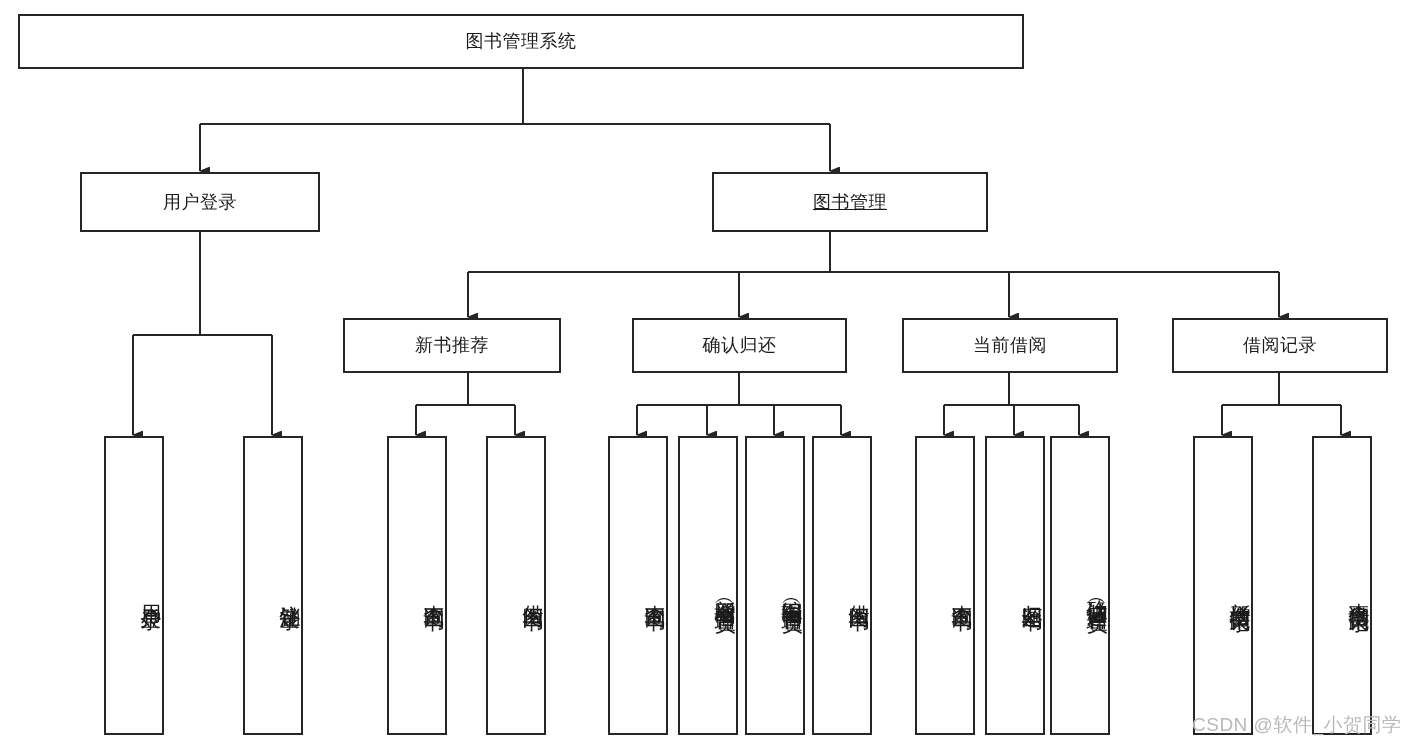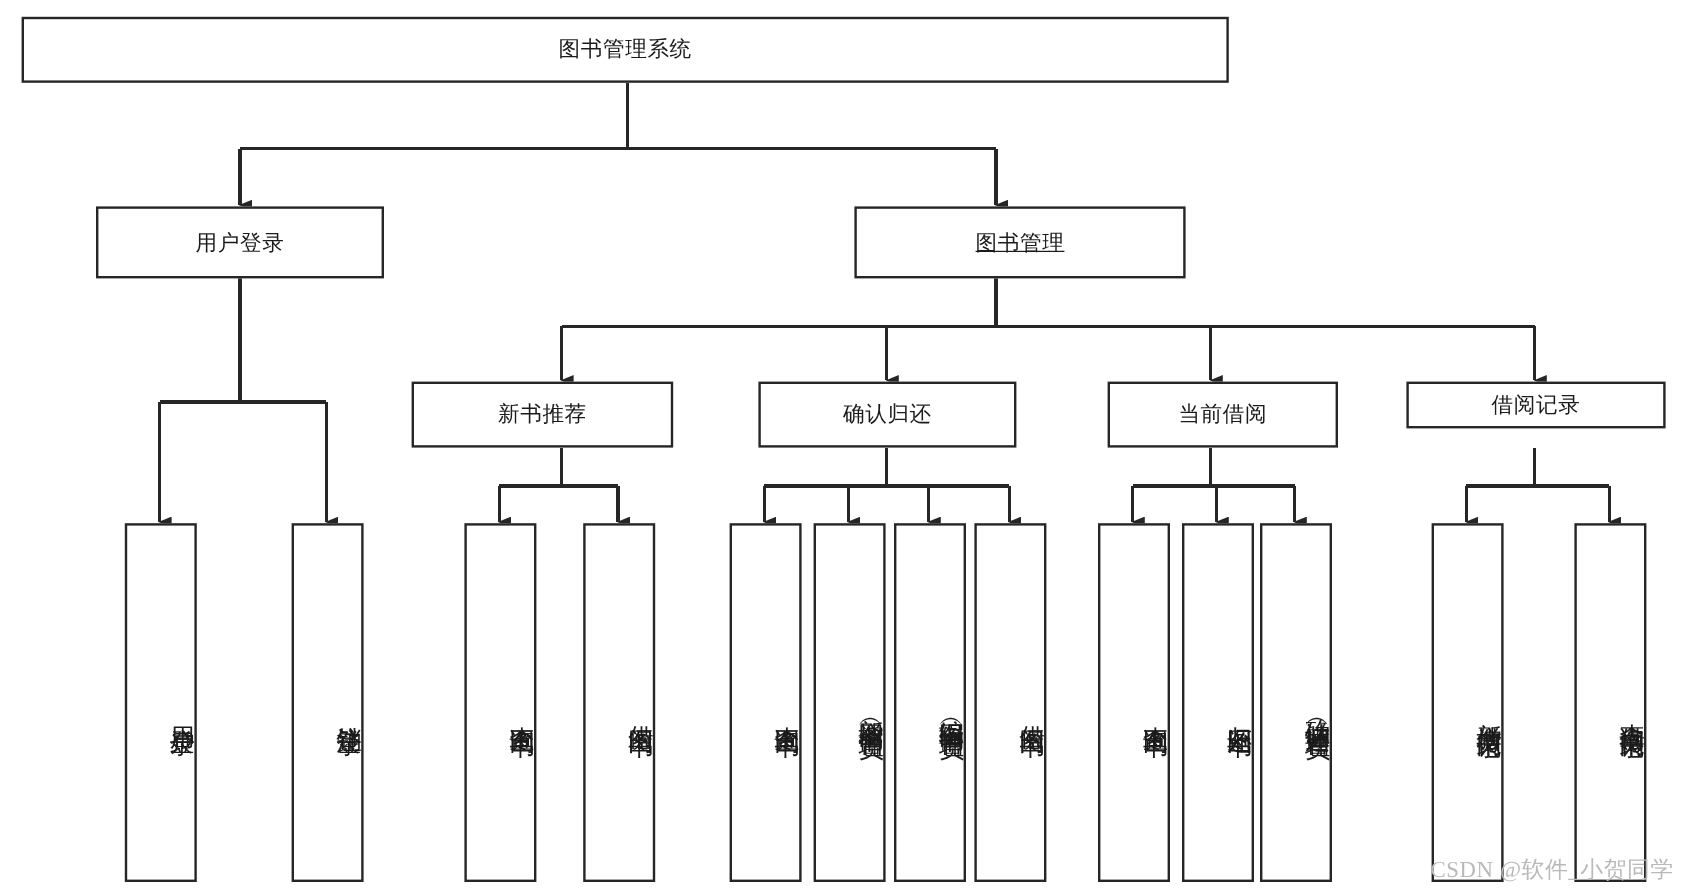--- a/index.html
+++ b/index.html
@@ -121,24 +121,24 @@
       </div>
       <div class="node horizontal" style="left: 712px; top: 172px; width: 276px; height: 60px; text-decoration: underline;">
         <span class="node-label">图书管理</span>
       </div>
       <div class="node horizontal" style="left: 343px; top: 318px; width: 218px; height: 55px;">
         <span class="node-label">新书推荐</span>
       </div>
       <div class="node horizontal" style="left: 632px; top: 318px; width: 215px; height: 55px;">
         <span class="node-label">确认归还</span>
       </div>
-      <div class="node horizontal" style="left: 923px; top: 318px; width: 192px; height: 55px;">
+      <div class="node horizontal" style="left: 902px; top: 318px; width: 216px; height: 55px;">
         <span class="node-label">当前借阅</span>
       </div>
-      <div class="node horizontal" style="left: 1172px; top: 318px; width: 216px; height: 39px;">
+      <div class="node horizontal" style="left: 1172px; top: 318px; width: 216px; height: 55px;">
         <span class="node-label">借阅记录</span>
       </div>
       <div class="node vertical" style="left: 104px; top: 436px; width: 60px; height: 299px;">
         <span class="node-label">用户登录</span>
       </div>
       <div class="node vertical" style="left: 243px; top: 436px; width: 60px; height: 299px;">
         <span class="node-label">注销登录</span>
       </div>
       <div class="node vertical" style="left: 387px; top: 436px; width: 60px; height: 299px;">
         <span class="node-label">查询图书</span>
@@ -168,15 +168,15 @@
         <span class="node-label">确认归还（管理员）</span>
       </div>
       <div class="node vertical" style="left: 1193px; top: 436px; width: 60px; height: 299px;">
         <span class="node-label">新增借阅记录</span>
       </div>
       <div class="node vertical" style="left: 1312px; top: 436px; width: 60px; height: 299px;">
         <span class="node-label">查询借阅记录</span>
       </div>
     </div>
 
-  <div class="watermark" style="left:1192px; top:712px;font-family:Liberation Serif, serif;">CSDN @软件_小贺同学</div>
+  <div class="watermark" style="left:1192px; top:712px;">CSDN @软件_小贺同学</div>
 
 </div>
 
 </body></html>

